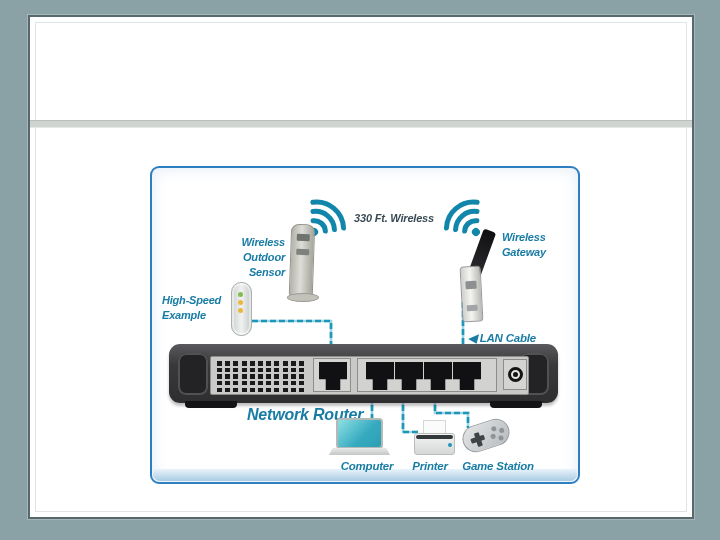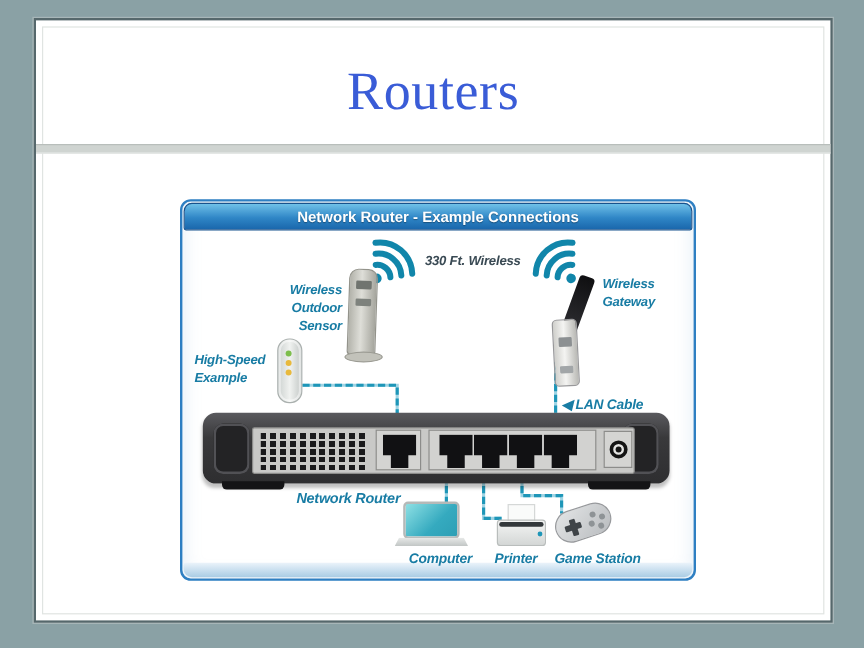--- a/index.html
+++ b/index.html
@@ -23,21 +23,21 @@
              text-shadow:0 1px 1px rgba(0,0,0,.35);box-sizing:border-box;}
   .dg-bottom{position:absolute;left:3px;right:3px;bottom:3px;height:12px;
              background:linear-gradient(#EAF3FA,#A9CCE4);border-radius:2px 2px 7px 7px;}
   .lbl{position:absolute;color:#187CA4;font-weight:bold;font-size:11px;line-height:14px;letter-spacing:-.2px;font-style:italic;}
   .range-lbl{left:194px;top:45px;width:100px;text-align:center;color:#3A4A54;}
   .sensor-lbl{left:55px;top:69px;width:80px;text-align:right;line-height:15px;}
   .gateway-lbl{left:352px;top:64px;width:70px;text-align:left;line-height:15px;}
   .internet-lbl{left:12px;top:127px;width:72px;text-align:left;line-height:15px;}
   .display-lbl{left:178px;top:142px;width:140px;text-align:center;font-size:12px;color:#1973AE;}
   .lan-lbl{left:318px;top:165px;width:100px;font-size:11.5px;}
-  .router-lbl{left:97px;top:242px;font-size:12px;}
+  .router-lbl{left:97px;top:242px;font-size:16px;}
   .dev-lbl{top:293px;transform:translateX(-50%);font-size:11.5px;white-space:nowrap;}
 
   .wifi{position:absolute;width:46px;height:46px;}
   .wifi-left{left:152px;top:30px;transform:rotate(40deg);}
   .wifi-right{left:292px;top:30px;transform:rotate(-40deg);}
 
   .sensor{position:absolute;left:138px;top:58px;width:30px;height:80px;}
   .sensor .tower{position:absolute;left:2px;top:0;width:24px;height:72px;transform:rotate(2deg);
       background:linear-gradient(90deg,#B3B3AB,#DEDED8 45%,#A5A59D);border:1px solid #93938B;
       border-radius:8px 8px 3px 3px;box-sizing:border-box;}
@@ -123,26 +123,24 @@
 
   .cables{position:absolute;left:0;top:0;}
   .tri{display:inline-block;margin-right:3px;}
 </style>
 </head>
 <body>
 
 <div class="stage">
   <div class="slide">
     <div class="inner-frame"></div>
-    <div class="title">Routers</div>
     <div class="divider"></div>
 
     <div class="diagram">
       <div class="dg-frame"></div>
-      <div class="dg-header">Network Router - Example Connections</div>
       <div class="dg-bottom"></div>
 
       <svg class="wifi wifi-left" viewBox="0 0 46 46">
         <circle cx="23" cy="40" r="4" fill="#1186AA"></circle>
         <path d="M15,32 a11,11 0 0 1 16,0" stroke="#1186AA" stroke-width="5" fill="none" stroke-linecap="round"></path>
         <path d="M9,25 a19,19 0 0 1 28,0" stroke="#1186AA" stroke-width="5" fill="none" stroke-linecap="round"></path>
         <path d="M3,18 a27,27 0 0 1 40,0" stroke="#1186AA" stroke-width="5" fill="none" stroke-linecap="round"></path>
       </svg>
       <svg class="wifi wifi-right" viewBox="0 0 46 46">
         <circle cx="23" cy="40" r="4" fill="#1186AA"></circle>

